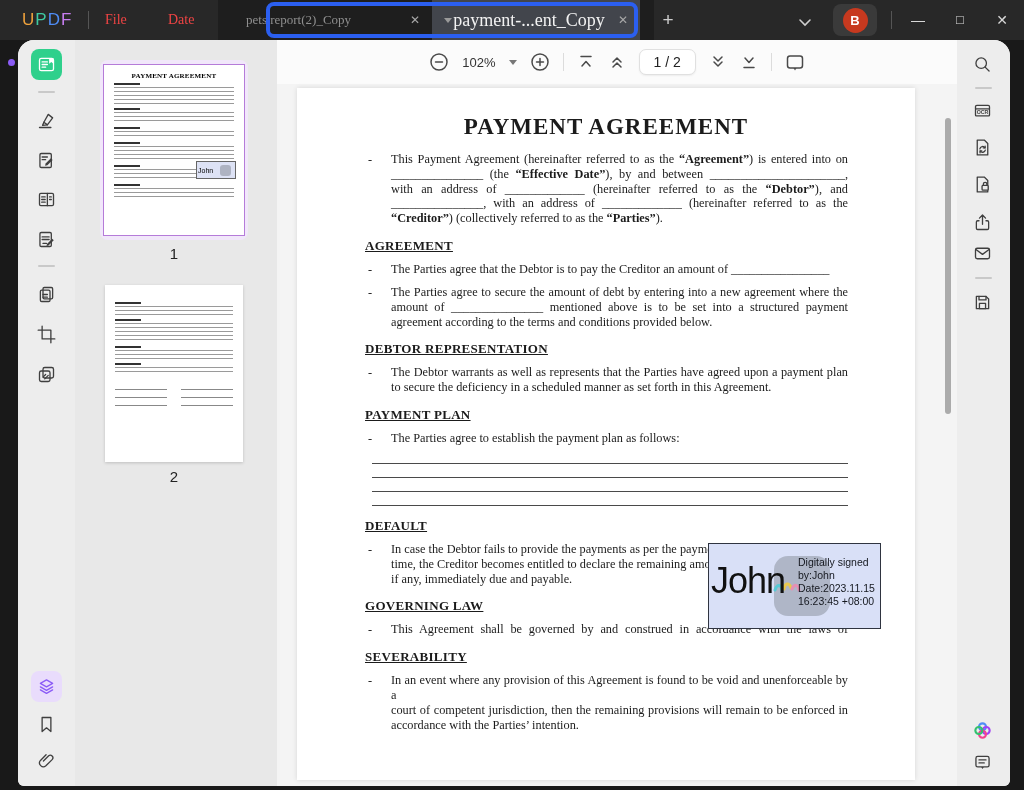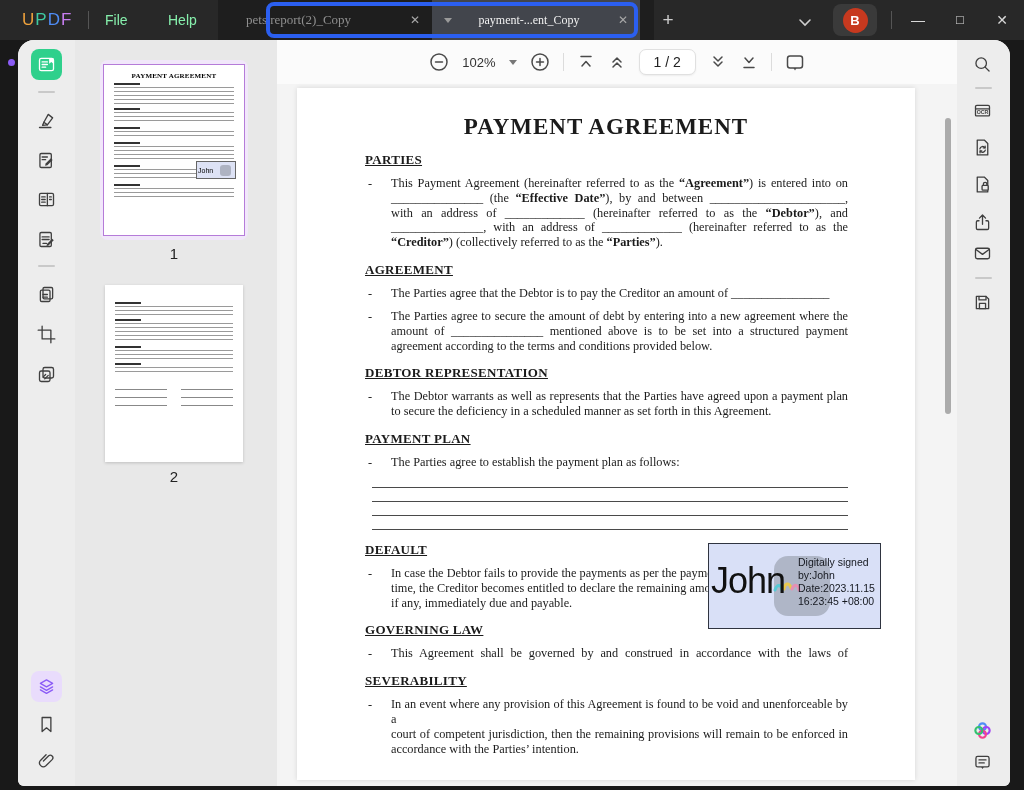--- a/index.html
+++ b/index.html
@@ -3,29 +3,29 @@
 <meta charset="utf-8">
 <style>
   * { margin:0; padding:0; box-sizing:border-box; }
   html,body { width:1024px; height:790px; }
   body { position:relative; background:#191919; font-family:"Liberation Sans",sans-serif; overflow:hidden; }
 
   
   #titlebar { position:absolute; top:0; left:0; width:1024px; height:40px; background:#282828; }
   #logo { position:absolute; left:22px; top:10px; font-size:17px; font-weight:normal; letter-spacing:1px; }
   .logo-sep { position:absolute; left:88px; top:11px; width:1px; height:18px; background:#555; }
-  .menu-item { position:absolute; top:0; height:36px; line-height:40px; color:#86efac; font-size:14px; cursor:default; }
+  .menu-item { position:absolute; top:0; height:36px; line-height:40px; color:#ef4444; font-size:14px; cursor:default;font-family:Liberation Serif, serif; }
   #menu-file { left:105px; }
   #menu-help { left:168px; }
   #tabstrip { position:absolute; left:218px; top:0; width:436px; height:40px; background:#1e1e1e; }
   .tab { position:absolute; top:0; height:40px; display:flex; align-items:center;font-family:Liberation Serif, serif; }
   #tab-1 { left:12px; width:202px; }
   #tab-1 .tab-label { color:#8f8f8f; font-size:13px; flex:1; padding-left:16px; white-space:nowrap; overflow:hidden; }
   #tab-2 { left:214px; width:208px; background:#42454c; }
-  #tab-2 .tab-label { color:#f2f2f2; font-size:12px; flex:1; text-align:center; white-space:nowrap; }
+  #tab-2 .tab-label { color:#f2f2f2; font-size:18px; flex:1; text-align:center; white-space:nowrap; }
   .tab-close { color:#a8a8a8; font-size:12px; padding:0 12px; cursor:pointer; }
   .tab-caret { width:0; height:0; border-left:4px solid transparent; border-right:4px solid transparent; border-top:5px solid #9a9a9a; margin-left:12px; }
   #tab-annotation { position:absolute; left:266px; top:2px; width:372px; height:36px; border:4px solid var(--accent_blue,#2b5ff0); border-radius:8px; pointer-events:none; }
   #new-tab-btn { position:absolute; left:656px; top:8px; width:24px; height:24px; color:#cccccc; font-size:19px; text-align:center; line-height:23px; }
   #tb-chevron { position:absolute; left:798px; top:13px; }
   #avatar-wrap { position:absolute; left:833px; top:4px; width:44px; height:32px; background:#3a3a3a; border-radius:8px; display:flex; align-items:center; justify-content:center; }
   #avatar { width:25px; height:25px; border-radius:50%; background:var(--avatar_red,#c7391f); color:#fff; font-size:13px; font-weight:bold; text-align:center; line-height:25px; }
   .tb-sep { position:absolute; left:891px; top:11px; width:1px; height:18px; background:#555; }
   .win-btn { position:absolute; top:0; width:38px; height:40px; color:#d8d8d8; text-align:center; line-height:40px; font-size:14px; }
   #win-min { left:899px; }
@@ -98,21 +98,21 @@
   #right-bar { position:absolute; right:0; top:0; width:53px; height:100%; background:#ededed; }
   #right-bar .ibtn { left:10px; }
 </style>
 </head>
 <body style="--accent_blue: #2b5ff0; --active_green: #2fd08c; --accent_purple: #8b5cf6; --avatar_red: #c7391f; --selection_purple: #b57bd9; --signature_bg: #d9e0f7;">
 
 <div id="titlebar">
   <div id="logo"><span style="color:#eda13c">U</span><span style="color:#3ec9a0">P</span><span style="color:#4f8df6">D</span><span style="color:#c77df0">F</span></div>
   <div class="logo-sep"></div>
   <div class="menu-item" id="menu-file">File</div>
-  <div class="menu-item" id="menu-help">Help</div>
+  <div class="menu-item" id="menu-help">Date</div>
 
   <div id="tabstrip">
     <div class="tab" id="tab-1">
       <span class="tab-label">pets report(2)_Copy</span>
       <span class="tab-close">✕</span>
     </div>
     <div class="tab" id="tab-2">
       <span class="tab-caret"></span>
       <span class="tab-label">payment-...ent_Copy</span>
       <span class="tab-close">✕</span>
@@ -333,21 +333,20 @@
             <rect x="2.5" y="4" width="15" height="12" rx="2.5"></rect>
             <path d="M8.5 16h3l-1.5 2.5z" fill="#4a4a4a" stroke="none"></path>
           </svg>
         </span>
     </div>
 
     <div id="page">
       <div id="doc-title">PAYMENT AGREEMENT</div>
       <div id="doc-sections">
           <div class="sec">
-            <div class="sec-h">PARTIES</div>
             <div class="bullet">
               <span class="dash">-</span>
               <span class="blines">
                 <span class="jline">This Payment Agreement (hereinafter referred to as the <b>“Agreement”</b>) is entered into on</span>
                 <span class="jline">_______________ (the <b>“Effective Date”</b>), by and between ______________________,</span>
                 <span class="jline">with an address of _____________ (hereinafter referred to as the <b>“Debtor”</b>), and</span>
                 <span class="jline">_______________, with an address of _____________ (hereinafter referred to as the</span>
                 <span class="jline last"><b>“Creditor”</b>) (collectively referred to as the <b>“Parties”</b>).</span>
               </span>
             </div>

